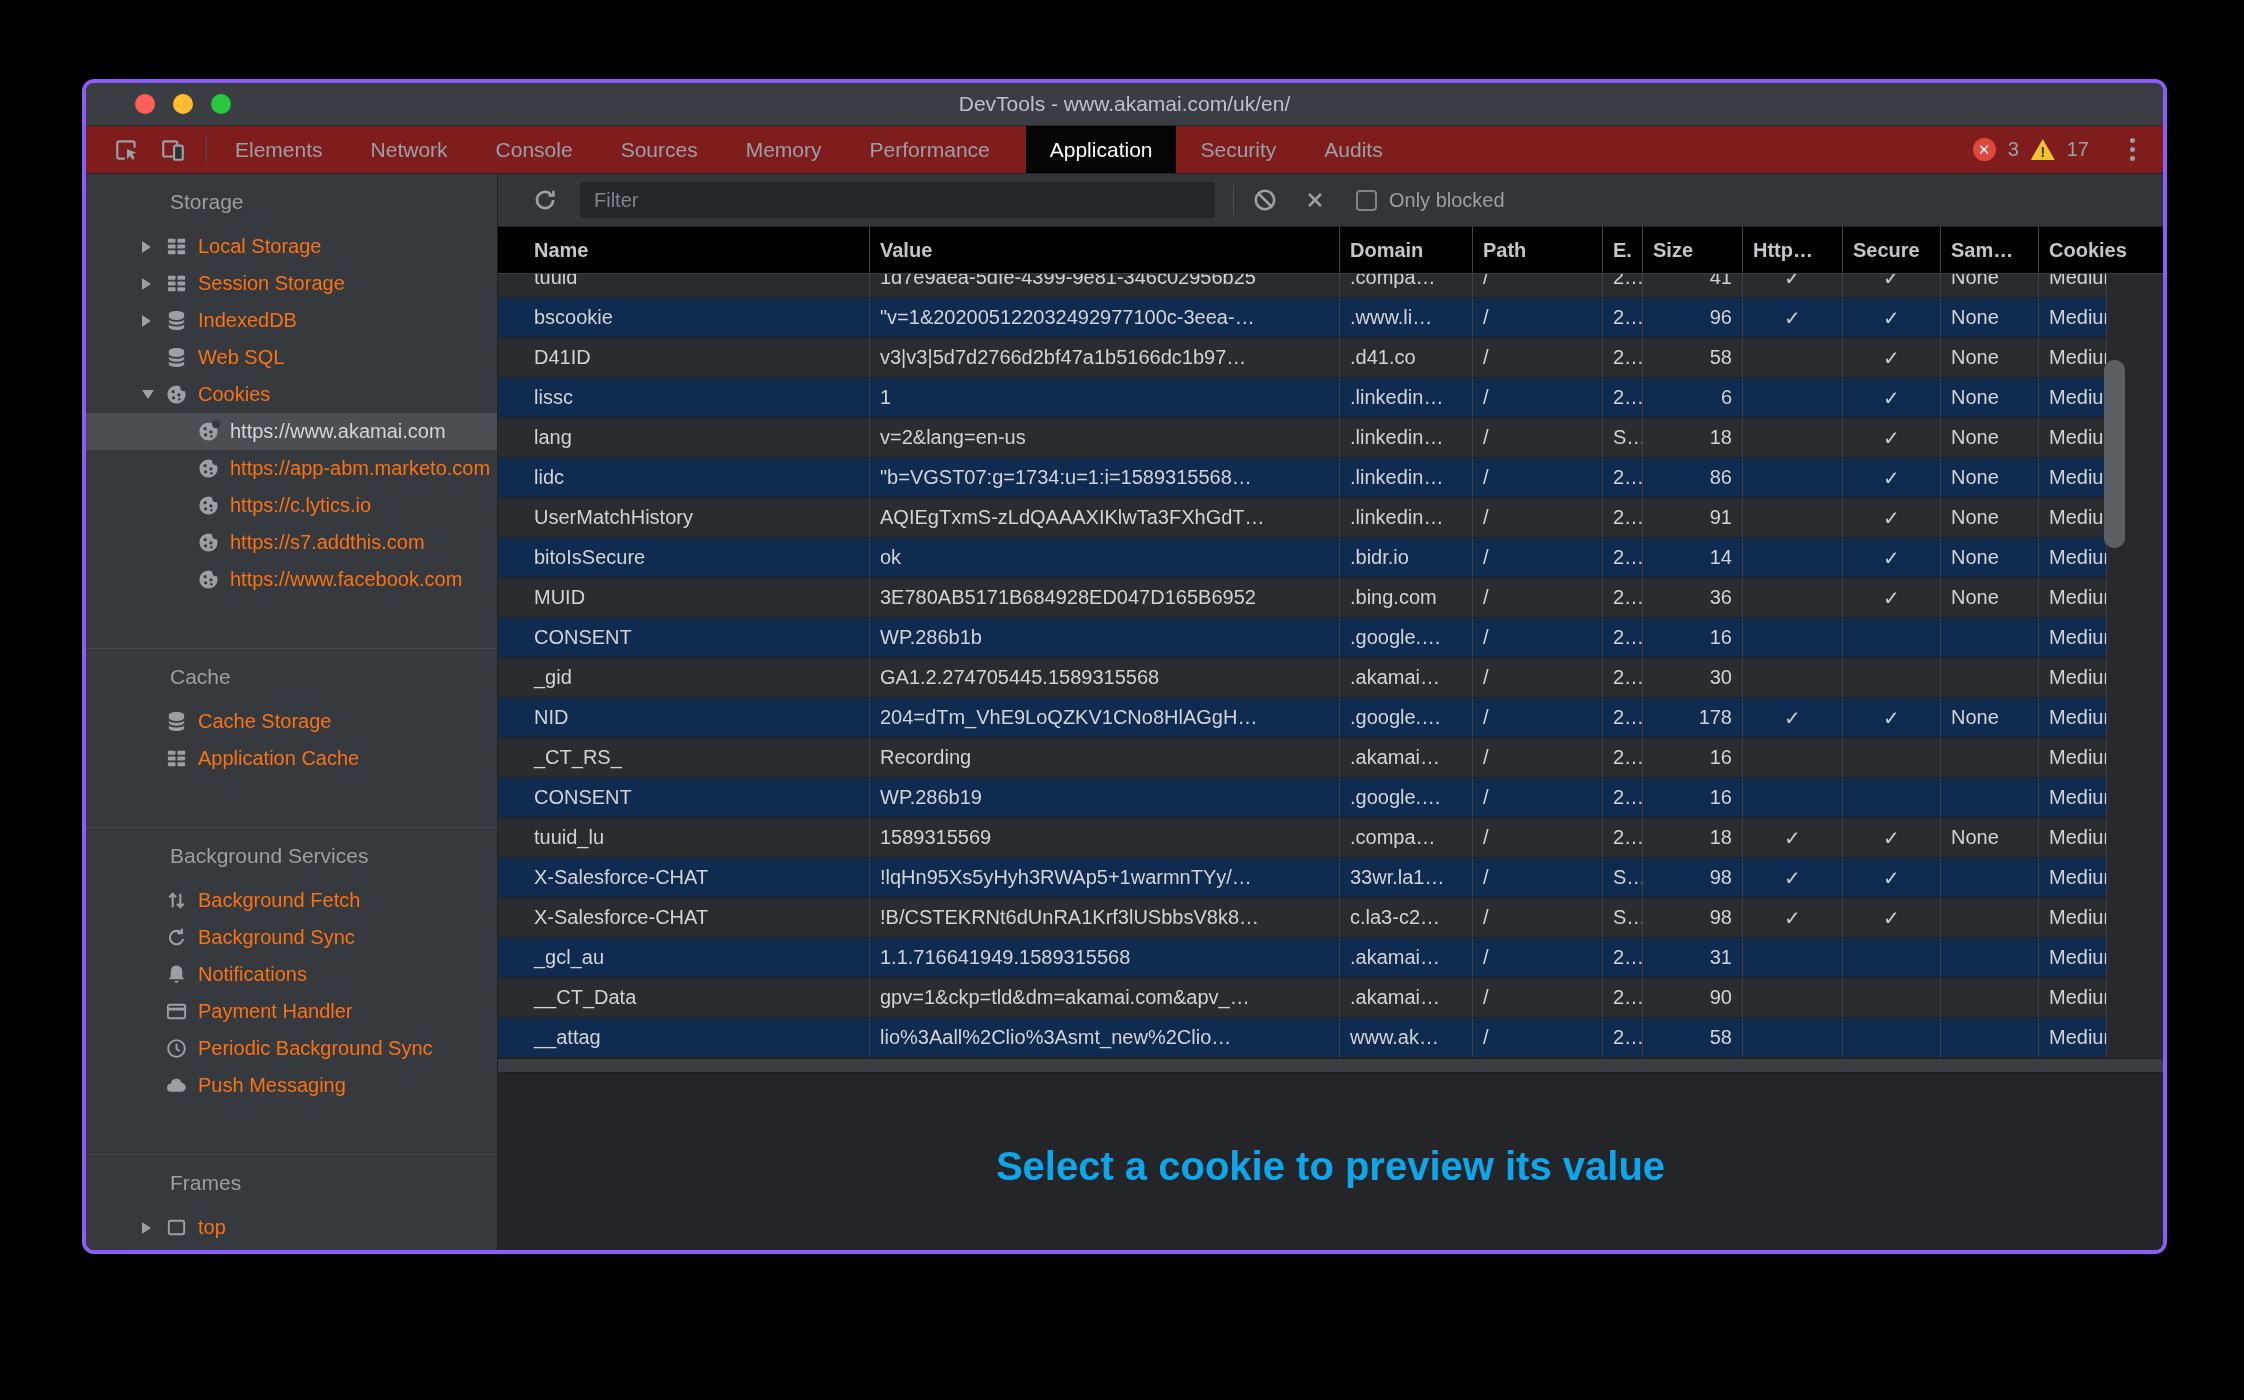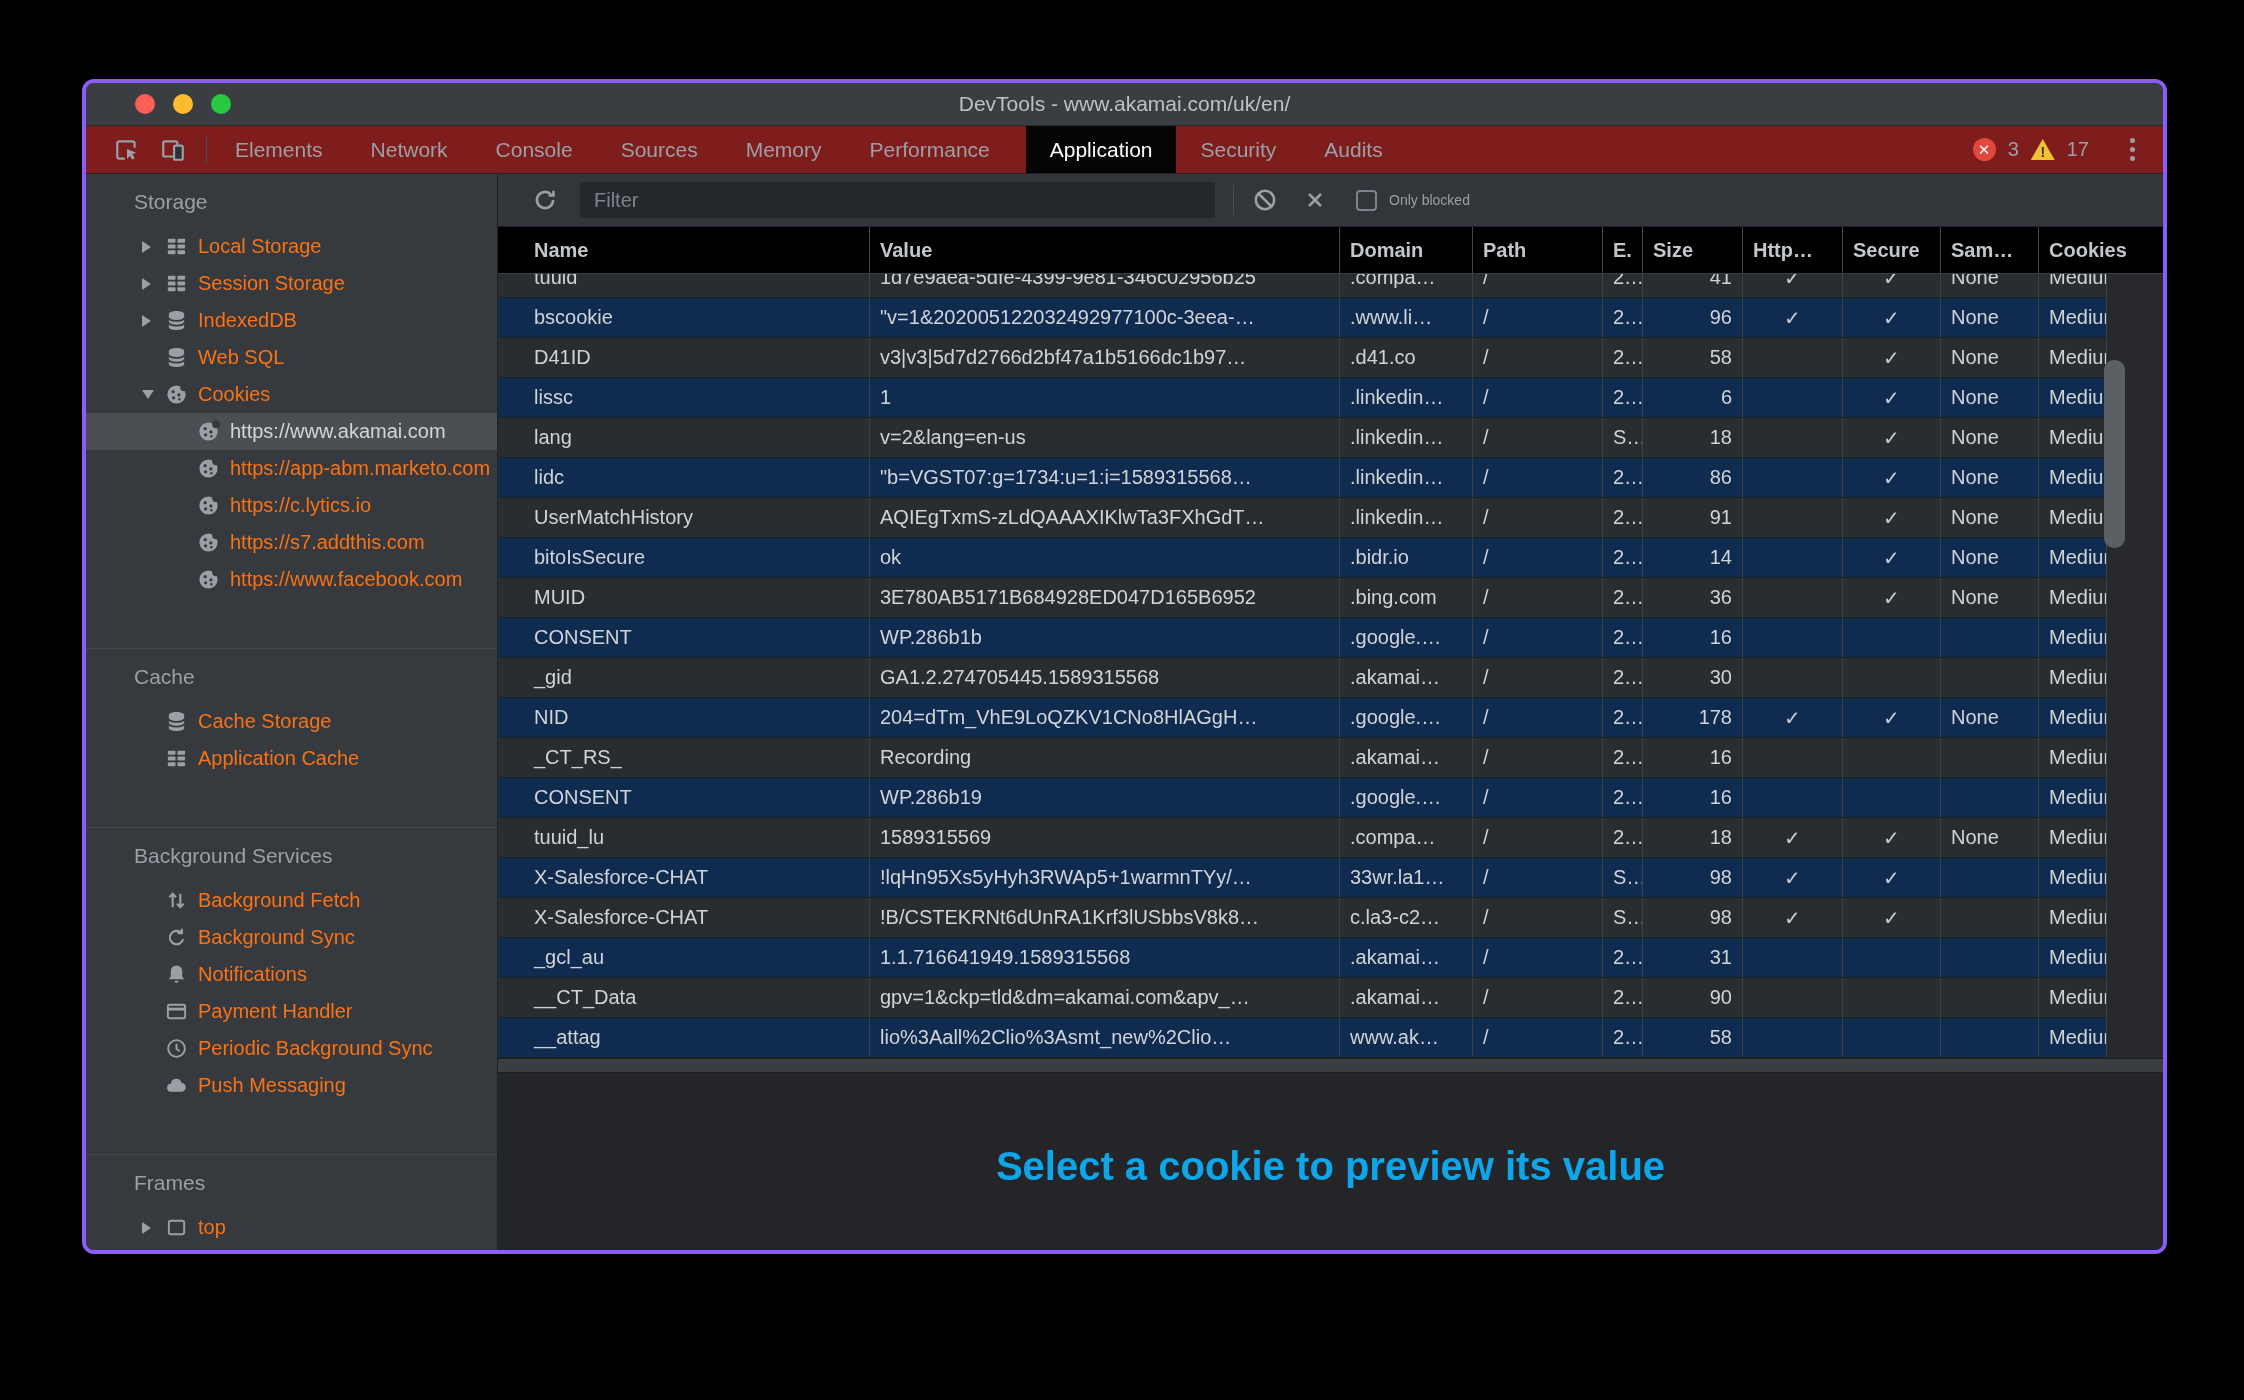--- a/index.html
+++ b/index.html
@@ -28,21 +28,21 @@
   .badge-warn{width:24px;height:21px;background:#f2c230;clip-path:polygon(50% 0,100% 100%,0 100%);
               color:#3a3000;font-size:14px;font-weight:bold;display:flex;align-items:flex-end;justify-content:center;}
   .cnt{color:#9aa0a6;font-size:20px;}
   .kebab{display:flex;flex-direction:column;gap:4px;padding:0 8px;}
   .kebab i{width:5px;height:5px;border-radius:50%;background:#9aa0a6;display:block;}
   
   .content{display:flex;height:1086px;}
   .sidebar{width:411px;background:#36393d;border-right:1px solid #1f2124;overflow:hidden;flex:none;}
   .section{padding:12px 0 50px 0;}
   .section + .section{border-top:1px solid #45484c;}
-  .section-h{height:32px;line-height:32px;margin-bottom:10px;padding-left:48px;color:#9aa0a6;font-size:21px;}
+  .section-h{height:32px;line-height:32px;margin-bottom:10px;padding-left:48px;color:#9aa0a6;font-size:21px;margin-left:36px;}
   .s-item{height:37px;display:flex;align-items:center;color:#f97316;font-size:20px;white-space:nowrap;overflow:hidden;}
   .s-item.sel{background:#4b4f54;color:#d2d5d9;}
   .s-item .arr{width:16px;flex:none;margin-left:56px;display:flex;}
   .s-item.lvl2 .arr{margin-left:104px;width:0;}
   .arr b{display:block;width:0;height:0;}
   .arr.right b{border-left:9px solid #9aa0a6;border-top:6px solid transparent;border-bottom:6px solid transparent;}
   .arr.down b{border-top:9px solid #9aa0a6;border-left:6px solid transparent;border-right:6px solid transparent;}
   .s-item .ic{width:24px;height:24px;margin:0 10px 0 6px;flex:none;display:flex;align-items:center;justify-content:center;}
   .s-item .ic svg{width:23px;height:23px;}
   .s-item .lbl{overflow:hidden;white-space:nowrap;}
@@ -52,21 +52,21 @@
   .tool-ic{width:30px;height:30px;display:flex;align-items:center;justify-content:center;}
   .tool-ic svg{width:26px;height:26px;}
   #refresh-btn{margin-left:32px;}
   .filter-input{margin-left:20px;width:635px;height:36px;background:#24272b;border:none;border-radius:3px;
                 color:#e8eaed;font-size:20px;padding:0 14px;outline:none;box-sizing:border-box;
                 font-family:"Liberation Sans","DejaVu Sans",sans-serif;}
   .filter-input::placeholder{color:#7e868d;}
   .t-sep{width:1px;height:30px;background:#4a4d51;margin-left:18px;}
   #block-btn{margin-left:16px;} #clear-btn{margin-left:20px;}
   .chk{width:21px;height:21px;border:2px solid #7d848b;border-radius:4px;margin-left:26px;box-sizing:border-box;}
-  .chk-lbl{color:#9aa0a6;font-size:14px;margin-left:12px;}
+  .chk-lbl{color:#9aa0a6;font-size:20px;margin-left:12px;}
   
   .grid-header{height:46px;background:#000000;border-bottom:1px solid #3c4043;display:flex;flex:none;color:#c3c7cb;font-size:20px;font-weight:bold;}
   .hc{display:flex;align-items:center;box-sizing:border-box;border-right:1px solid #43464a;padding-left:10px;white-space:nowrap;overflow:hidden;flex:none;}
   .c0{width:372px;padding-left:36px;}.c1{width:470px;}.c2{width:133px;}.c3{width:130px;}.c4{width:40px;}
   .c5{width:100px;}.c6{width:100px;}.c7{width:98px;}.c8{width:98px;}.c9{width:68px;}
   .hc.c9{width:auto;flex:1;border-right:none;}
   .grid-body{height:784px;overflow:hidden;position:relative;flex:none;}
   .rows{margin-top:-16px;}
   .row{height:40px;display:flex;width:1609px;border-bottom:1px solid #1e2023;box-sizing:border-box;}
   .row:nth-child(odd){background:#2a2d30;}

